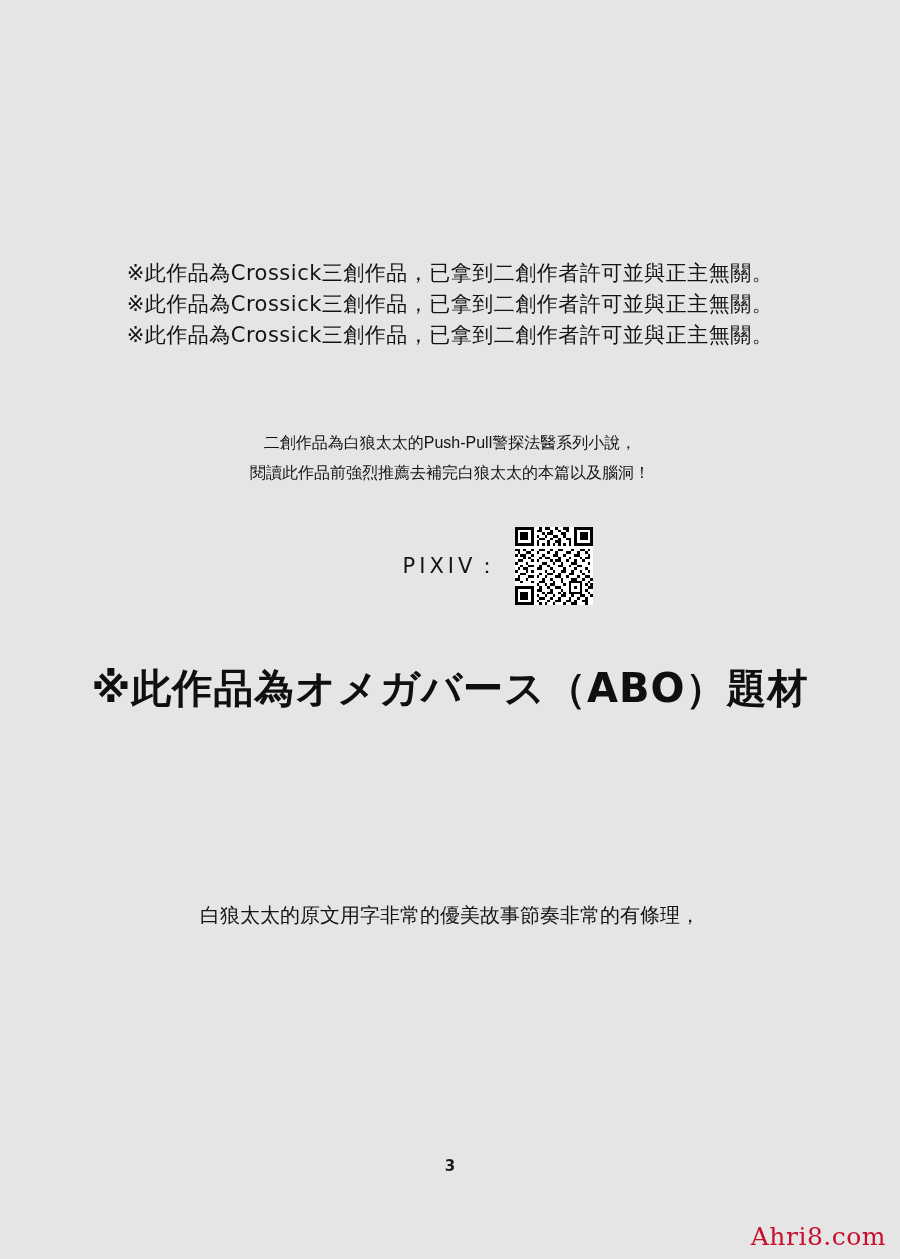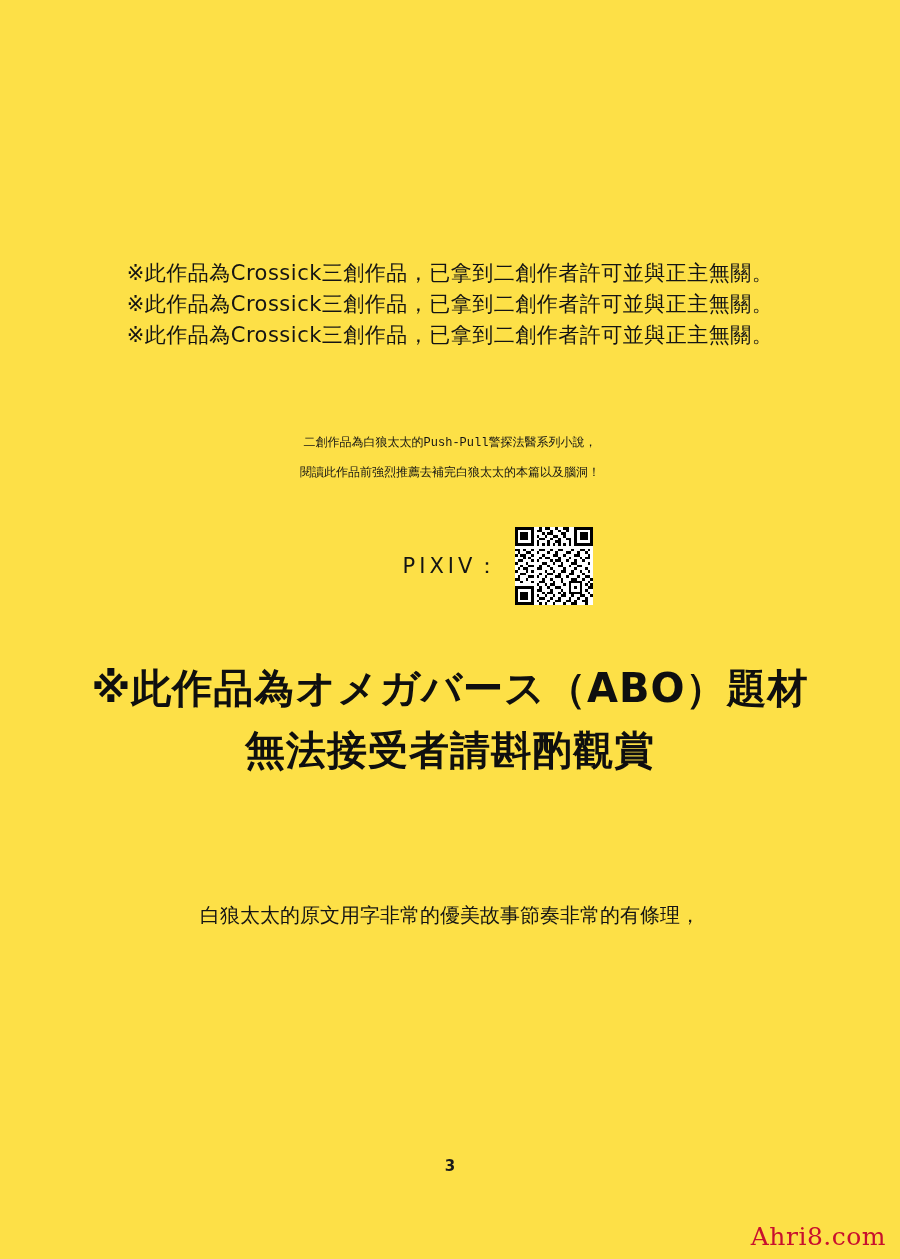--- a/index.html
+++ b/index.html
@@ -4,21 +4,21 @@
 <style>
   html, body {
     margin: 0;
     padding: 0;
     background: #ffffff;
   }
   .page {
     position: relative;
     width: 900px;
     height: 1259px;
-    background: #fde047;
+    background: #e5e5e5;
     font-family: "Liberation Sans", sans-serif;
     color: #1a1a1a;
     overflow: hidden;
   }
 
   
   .notice-block {
     position: absolute;
     top: 258px;
     left: 0;
@@ -36,22 +36,22 @@
 
   
   .recommend-block {
     position: absolute;
     top: 428px;
     left: 0;
     width: 900px;
     text-align: center;
   }
   .recommend-line {
-    font-family: Liberation Mono, monospace;
-    font-size: 12px;
+    font-family: Liberation Sans, sans-serif;
+    font-size: 16px;
     line-height: 30px;
     color: #141414;
     white-space: nowrap;
   }
 
   
   .pixiv-row {
     position: absolute;
     top: 527px;
     left: 0;
@@ -356,21 +356,20 @@
         <rect x="14" y="28" width="1" height="1"></rect>
           <rect x="18" y="28" width="1" height="1"></rect>
         <rect x="21" y="28" width="2" height="1"></rect>
           <rect x="26" y="28" width="1" height="1"></rect>
       </g>
     </svg>
   </div>
 
   <div class="warning-block">
     <div class="warning-line">※此作品為オメガバース（ABO）題材</div>
-    <div class="warning-line">無法接受者請斟酌觀賞</div>
   </div>
 
   <div class="notes-block">
     <div class="notes-line">白狼太太的原文用字非常的優美故事節奏非常的有條理，</div>
   </div>
 
   <div class="page-number">3</div>
 
   <div class="watermark">Ahri8.com</div>
 

